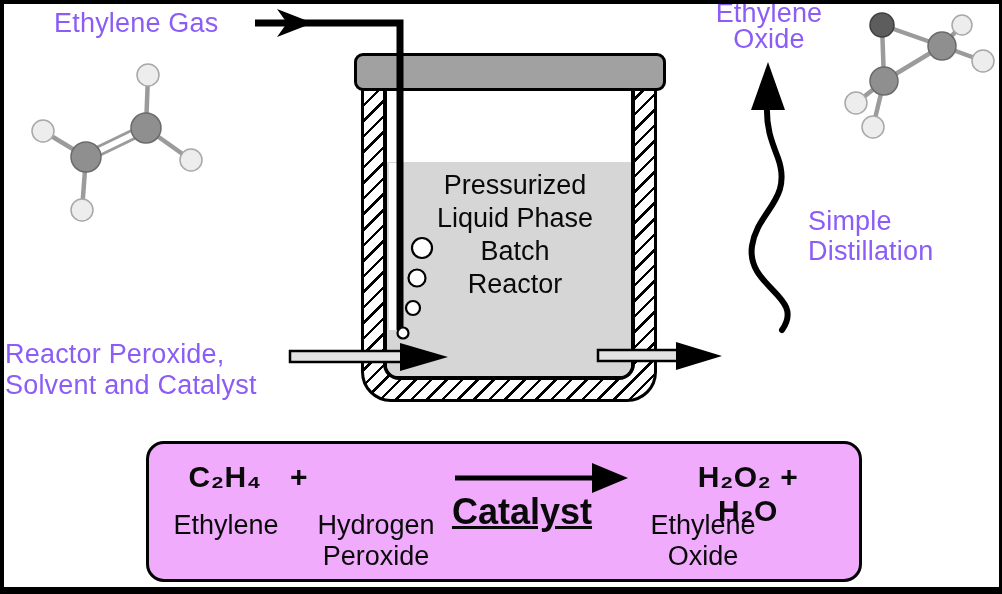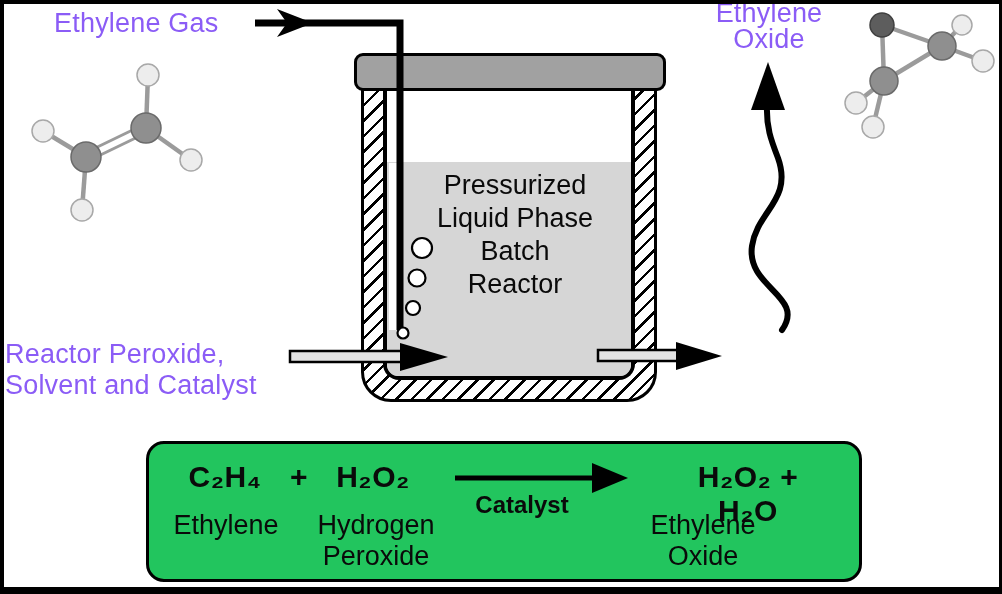--- a/index.html
+++ b/index.html
@@ -41,26 +41,26 @@
     box-sizing:border-box;background:#a1a1a1;border:3px solid #000;border-radius:9px;
   }
   #reactor-label{
     position:absolute;left:399px;top:169px;width:232px;text-align:center;
     font-size:27px;line-height:1.22;white-space:pre-line;
   }
 
   
   #equation-box{
     position:absolute;left:146px;top:441px;width:716px;height:141px;
-    box-sizing:border-box;border:3px solid #000;border-radius:18px;background:#22c55e;
+    box-sizing:border-box;border:3px solid #000;border-radius:18px;background:#f0abfc;
   }
   .eq{position:absolute;transform:translateX(-50%);white-space:pre-line;text-align:center;}
   .eq-formula{font-size:30px;font-weight:bold;letter-spacing:0.5px;}
   .eq-name{font-size:27px;line-height:1.14;}
-  #eq-catalyst{font-size:24px;font-weight:bold;}
+  #eq-catalyst{font-size:36px;font-weight:bold;text-decoration:underline;}
 
   svg{position:absolute;left:0;top:0;pointer-events:none;}
 </style>
 </head>
 <body>
 
 <div id="stage">
 
   <div id="vessel-wall"></div>
   <div id="reactor-cavity">
@@ -70,25 +70,26 @@
   <div id="reactor-label">Pressurized
 Liquid Phase
 Batch
 Reactor</div>
 
   <div class="label" style="left:54px;top:8px;">Ethylene Gas</div>
   <div class="label" style="left:5px;top:339px;">Reactor Peroxide,
 Solvent and Catalyst</div>
   <div class="label centered" style="left:769px;top:1px;line-height:0.95;text-align:center;">Ethylene
 Oxide</div>
+  <div class="label" style="left:808px;top:207px;line-height:1.1;">Simple
+Distillation</div>
 
   <div id="equation-box">
     <span class="eq eq-formula" style="left:76px;top:16px;">C₂H₄</span>
     <span class="eq eq-formula" style="left:150px;top:16px;">+</span>
-    <span class="eq eq-formula" style="left:224px;top:16px;">H₂O₂</span>
     <span class="eq" id="eq-catalyst" style="left:373px;top:47px;">Catalyst</span>
     <span class="eq eq-formula" style="left:599px;top:16px;">H₂O₂ + H₂O</span>
     <span class="eq eq-name" style="left:77px;top:66px;">Ethylene</span>
     <span class="eq eq-name" style="left:227px;top:66px;">Hydrogen
 Peroxide</span>
     <span class="eq eq-name" style="left:554px;top:66px;">Ethylene
 Oxide</span>
   </div>
 
   <svg width="1002" height="594" viewBox="0 0 1002 594">

